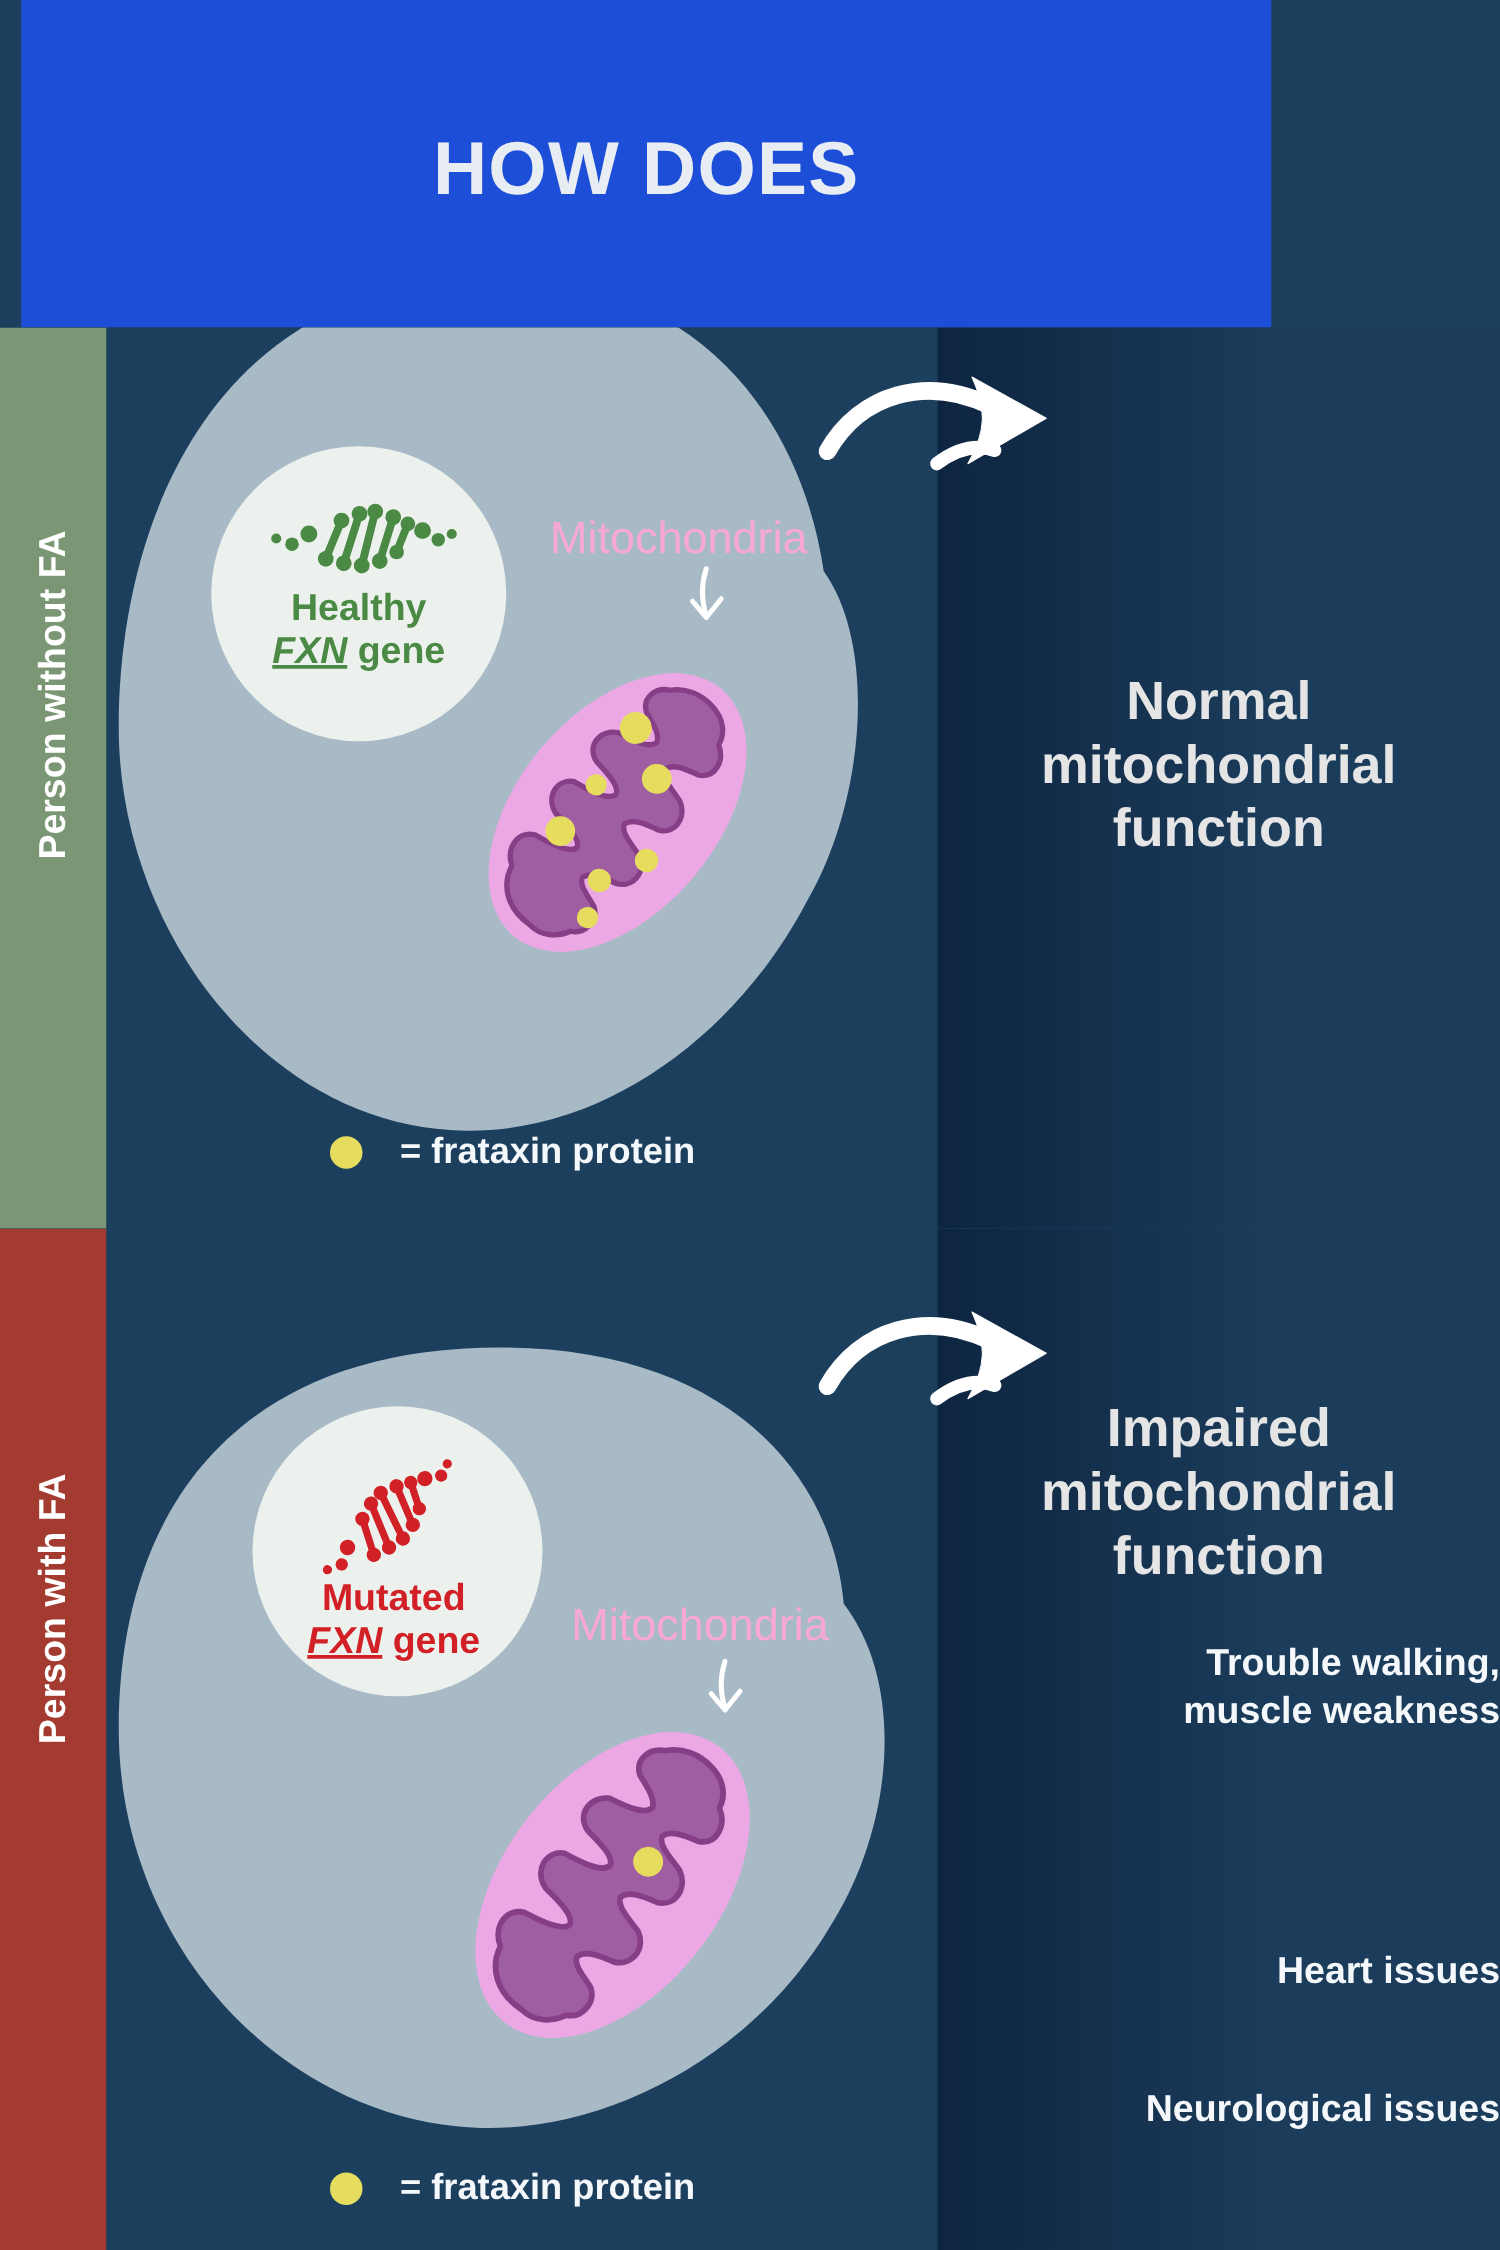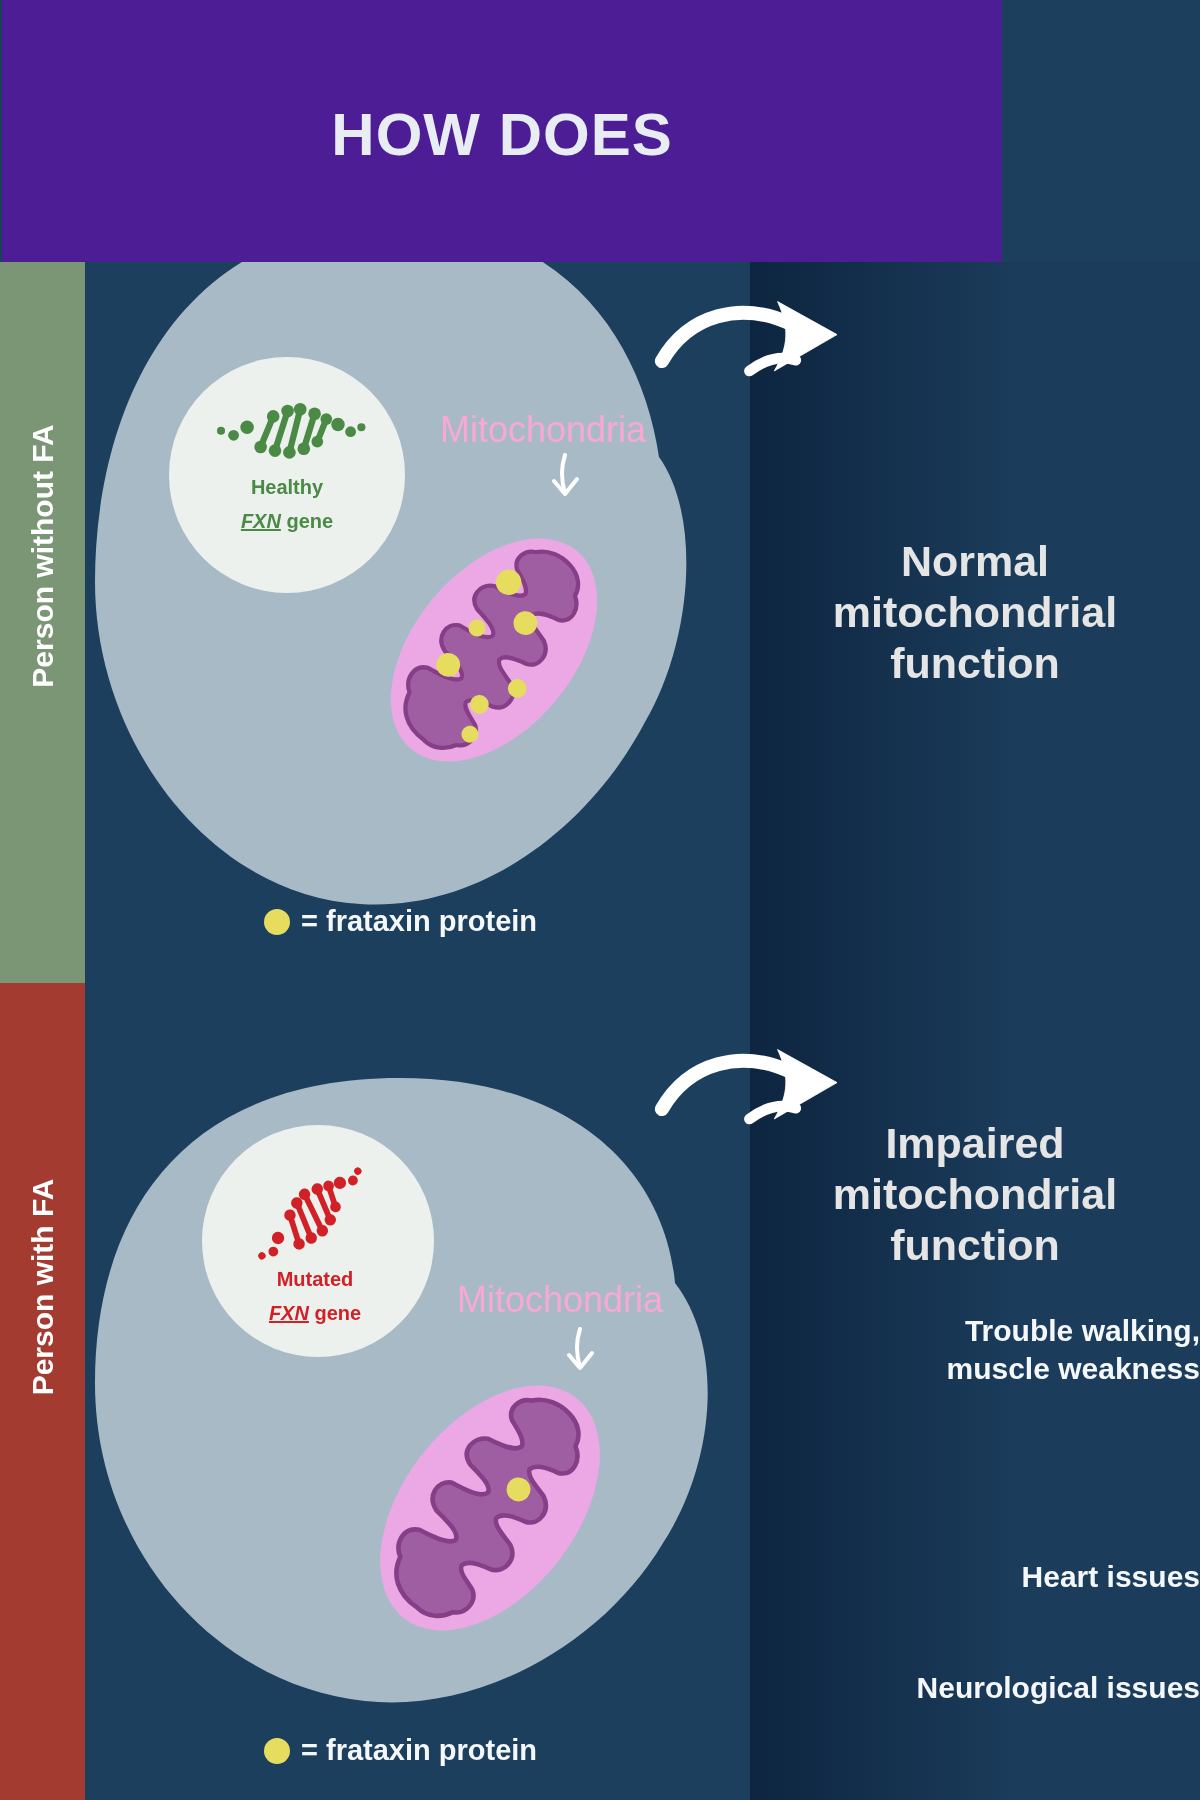--- a/index.html
+++ b/index.html
@@ -1,21 +1,21 @@
 <!DOCTYPE html>
 <html><head>
 <meta charset="utf-8">
 <style>
   html,body{margin:0;padding:0;background:#ffffff;}
   .canvas{position:relative;width:1200px;height:1800px;overflow:hidden;
           font-family:"Liberation Sans",sans-serif;background:#1d3f5e;}
   .abs{position:absolute;}
 
   
-  .header{position:absolute;left:2px;top:0;width:1000px;height:262px;background:#4c1d95;
+  .header{position:absolute;left:17px;top:0;width:1000px;height:262px;background:#1d4ed8;
           display:flex;flex-direction:column;justify-content:center;align-items:center;
           box-sizing:border-box;padding-top:8px;}
   .header .line{color:#e8edf3;font-weight:bold;font-size:60px;line-height:70px;
                 letter-spacing:1px;text-align:center;white-space:nowrap;}
 
   
   .section{position:absolute;left:0;width:1200px;overflow:hidden;background:#1d3f5e;}
   #sec-top{top:262px;height:721px;}
   #sec-bottom{top:983px;height:817px;}
 
@@ -29,27 +29,27 @@
          background:linear-gradient(to right,#0d2540 0%,#1b3c5b 60%);}
 
   .result{position:absolute;left:750px;width:450px;text-align:center;color:#e5e5e5;
           font-weight:bold;font-size:43px;line-height:51px;}
   .symptom{position:absolute;left:750px;width:450px;text-align:right;color:#f5f8fa;
            font-weight:bold;font-size:30px;line-height:38px;}
   .symptom .inner{display:inline-block;max-width:340px;}
 
   .mito-label{position:absolute;color:#f9a8d4;font-weight:normal;font-size:36px;
               line-height:36px;text-align:center;width:300px;}
-  .gene-label{position:absolute;text-align:center;font-weight:bold;font-size:20px;
+  .gene-label{position:absolute;text-align:center;font-weight:bold;font-size:30px;
               line-height:34px;width:220px;}
   .gene-label.green{color:#4a8a44;}
   .gene-label.red{color:#d22027;}
   .gene-label .it{font-style:italic;text-decoration:underline;}
 
-  .legend{position:absolute;display:flex;align-items:center;gap:11px;}
+  .legend{position:absolute;display:flex;align-items:center;gap:30px;}
   .legend .dot{width:26px;height:26px;border-radius:50%;background:#e6dd5f;}
   .legend .txt{color:#f5f8fa;font-weight:bold;font-size:29px;white-space:nowrap;}
 
   svg{display:block;overflow:visible;}
 </style>
 </head>
 <body>
 
 <div class="canvas">
 

